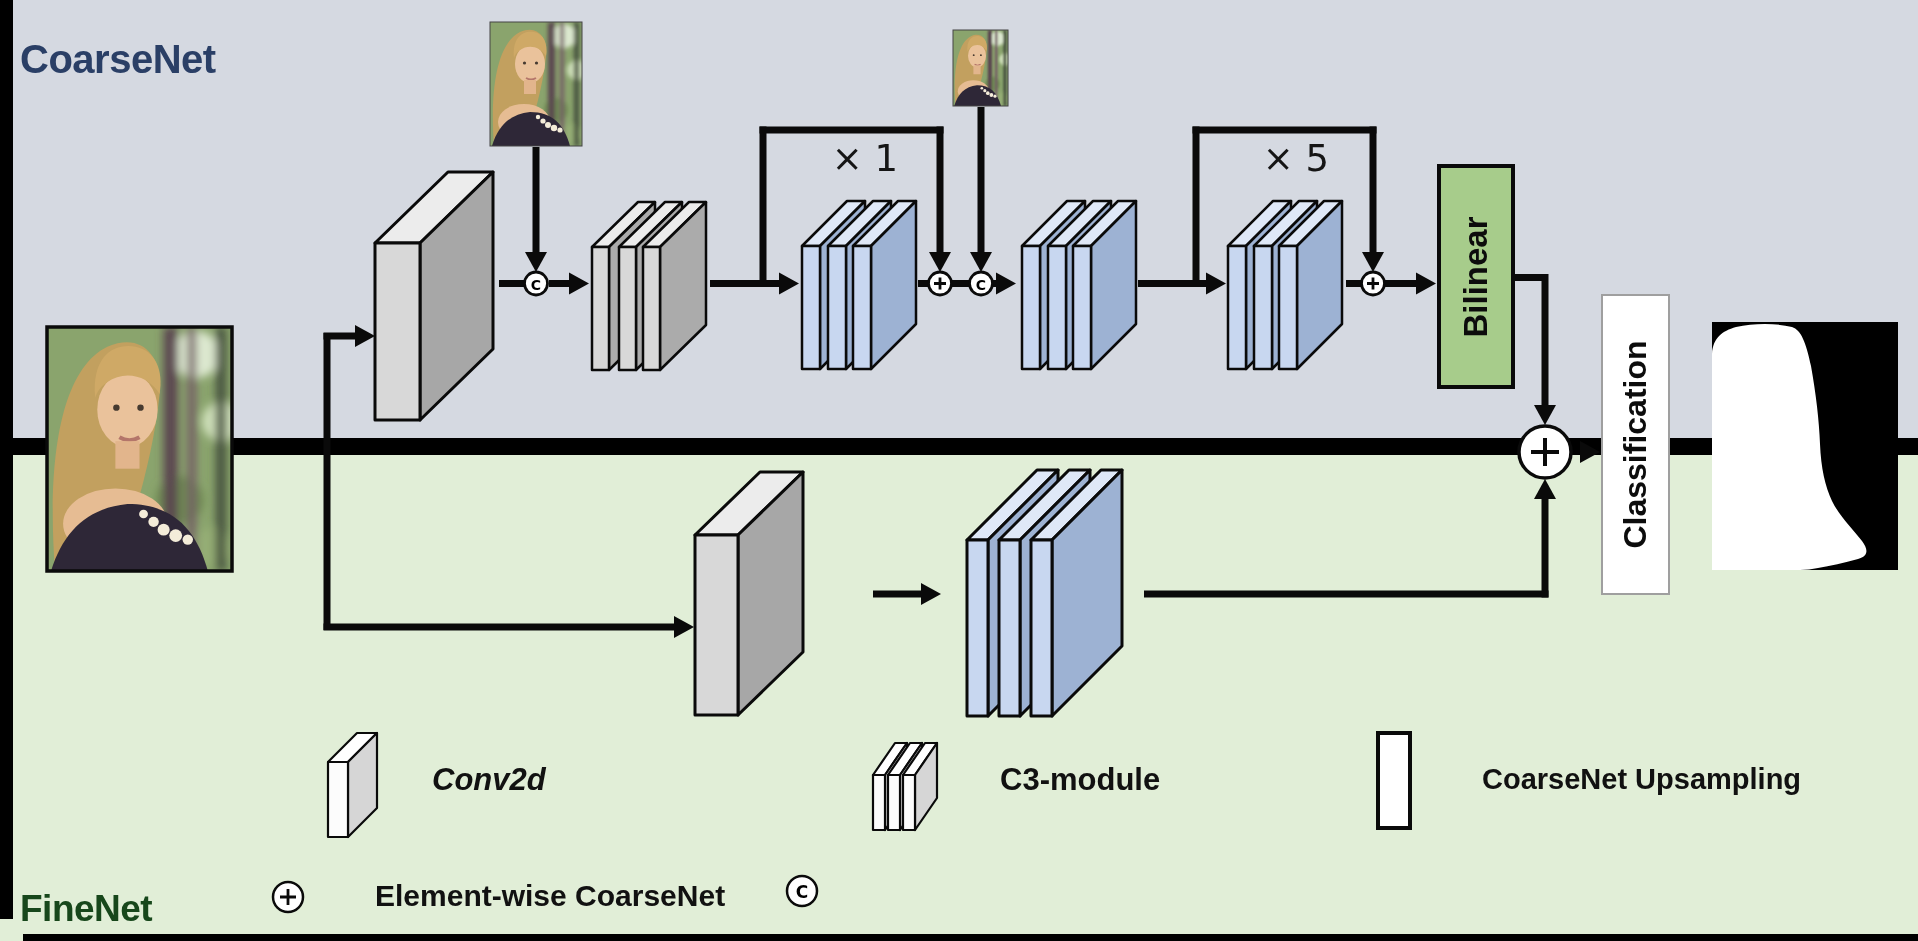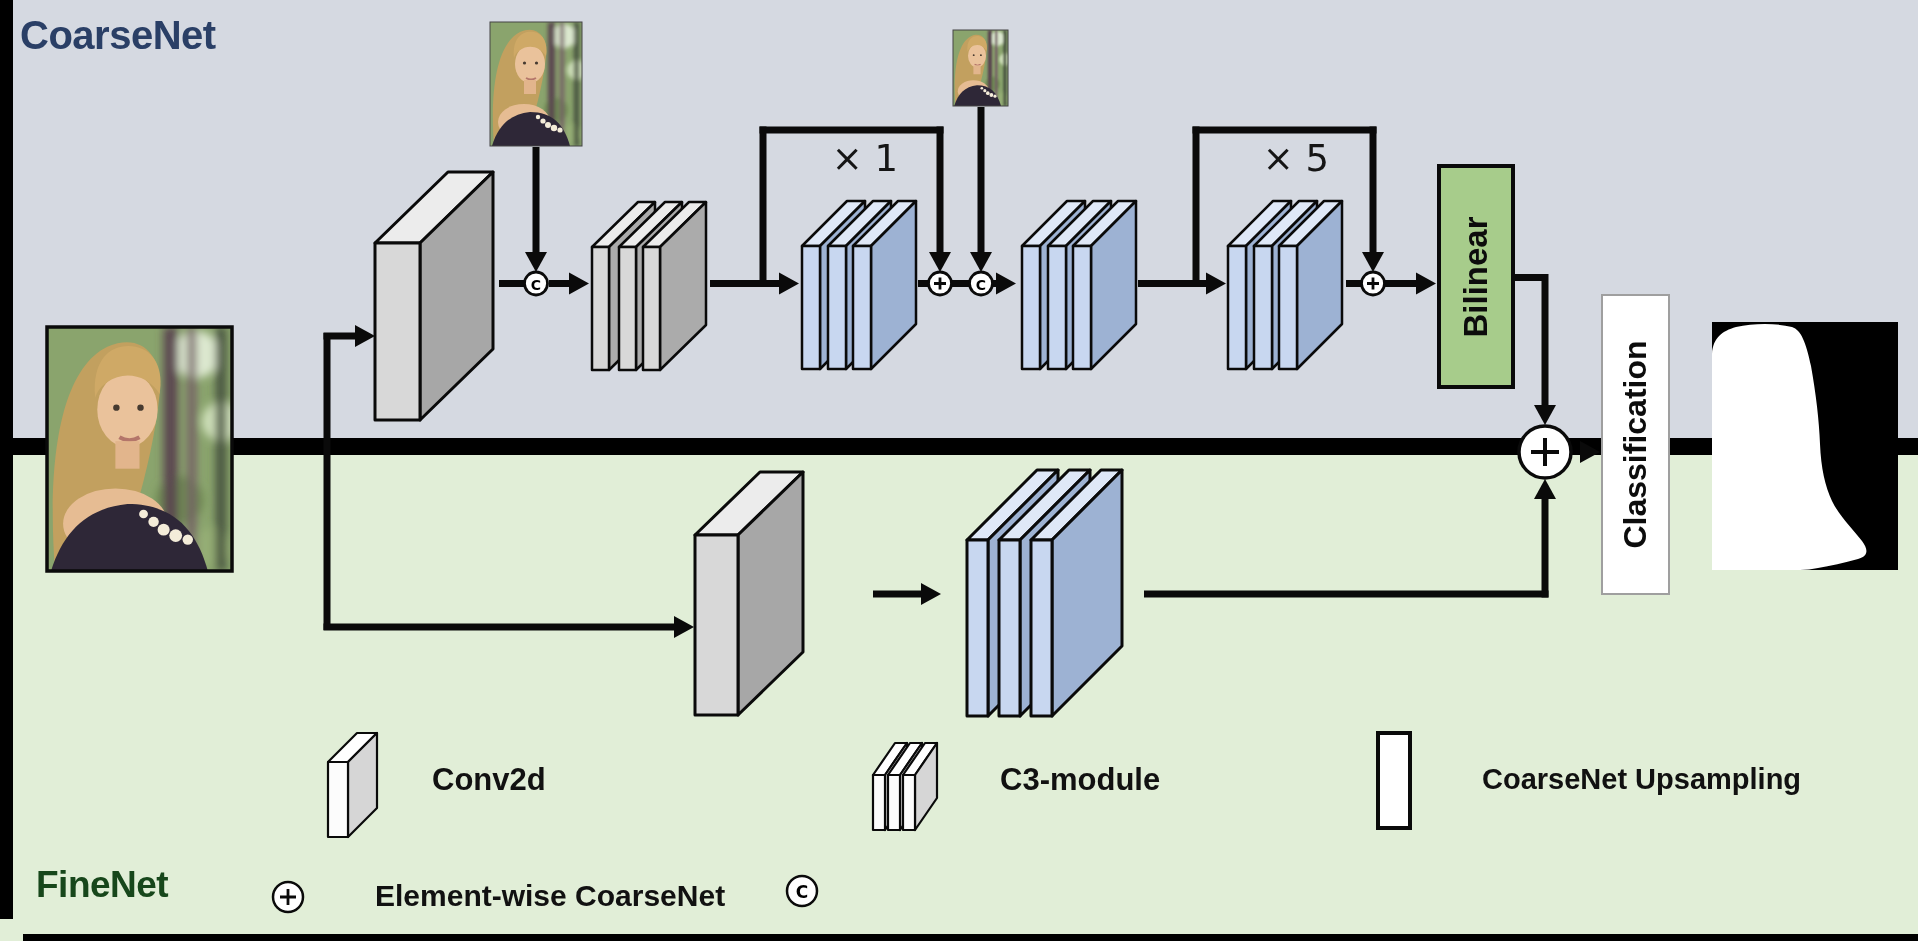--- a/index.html
+++ b/index.html
@@ -1,37 +1,37 @@
 <!DOCTYPE html>
 <html><head>
 <meta charset="utf-8">
 <style>
   * { margin:0; padding:0; box-sizing:border-box; }
   html,body { width:1918px; height:941px; overflow:hidden; background:#fff;
               font-family:"Liberation Sans", sans-serif; }
   #stage { position:relative; width:1918px; height:941px; }
   #diagram-svg { position:absolute; left:0; top:0; }
   .lbl { position:absolute; color:#111; line-height:1.05; white-space:nowrap; }
-  .net-label { font-weight:bold; font-size:40px; letter-spacing:-0.5px; }
+  .net-label { font-weight:bold; font-size:40px; letter-spacing:-0.5px;margin-top:24px; }
   #t-coarsenet { left:20px; top:14px; color:#2a3f66; }
-  #t-finenet   { left:36px; top:866px; color:#17471b; font-size:37px; }
+  #t-finenet   { left:20px; top:866px; color:#17471b; font-size:37px; }
   .repeat-lbl { font-size:37px; font-weight:400; width:110px; text-align:center;
                 font-family:"DejaVu Sans", sans-serif; color:#151515; }
   #t-x1 { left:810px; top:140px; }
   #t-x5 { left:1241px; top:140px; }
   .vbox { position:absolute; display:flex; align-items:center; justify-content:center; }
   .vtext { transform:rotate(-90deg); white-space:nowrap; font-weight:bold; color:#0c0c0c; }
   #bilinear-box { left:1437px; top:164px; width:78px; height:225px;
                   background:#a7cc8b; border:4px solid #0a0a0a; }
   #bilinear-box .vtext { font-size:33px; }
   #classification-box { left:1601px; top:294px; width:69px; height:301px;
                         background:#ffffff; border:2px solid #9f9f9f; }
   #classification-box .vtext { font-size:32px; }
   .legend-lbl { font-weight:bold; font-size:30px; }
-  #t-conv2d  { left:432px;  top:764px; font-size:31px; }
+  #t-conv2d  { left:432px;  top:764px; font-size:31px;font-style:italic; }
   #t-c3mod   { left:1000px; top:764px; font-size:31px; }
   #t-bilinup { left:1482px; top:764px; font-size:29px; }
   #t-elemsum { left:375px;  top:880px; }
   #t-featcat { left:878px;  top:875px; }
 </style>
 </head>
 <body>
 
 <div id="stage">
 

